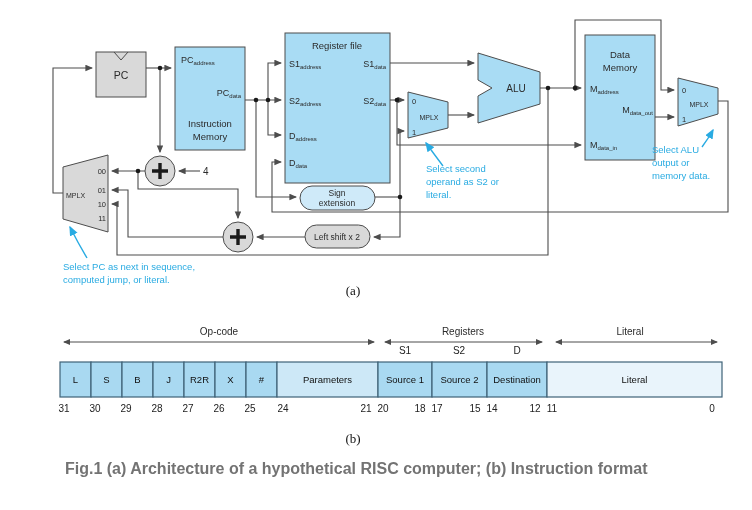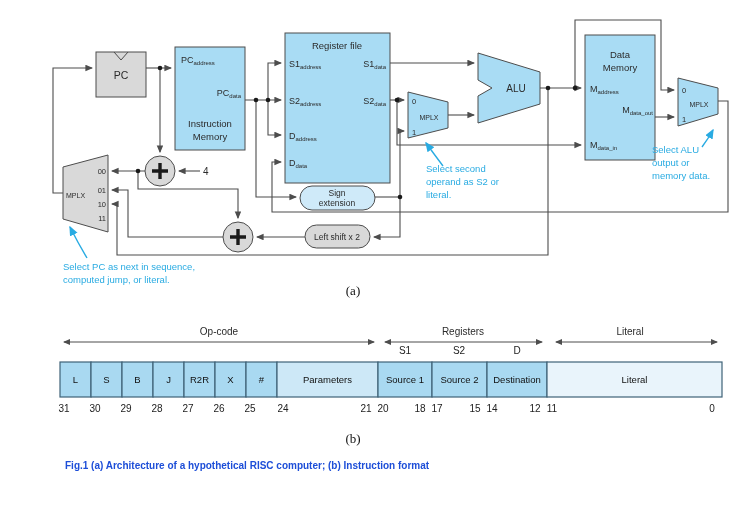--- a/index.html
+++ b/index.html
@@ -29,21 +29,21 @@
   .grplbl{font-size:10px;}
   .fbox{stroke:#3f6277;stroke-width:1.2;}
   .fmid{fill:#a9d9f1;}
   .flight{fill:#cde8f7;}
   .flightest{fill:#e9f4fb;}
   .flabel{font-size:9.5px;fill:#111;}
   .bit{font-size:10px;fill:#222;}
   .brkt{fill:none;stroke:#4d4d4d;stroke-width:1;}
   #part-b-label{position:absolute;left:0;top:431px;width:706px;text-align:center;
     font-family:"Liberation Serif",serif;font-size:13px;color:#111;}
-  #caption{position:absolute;left:65px;top:460px;font-size:10px;font-weight:bold;color:#1d4ed8;}
+  #caption{position:absolute;left:65px;top:460px;font-size:16px;font-weight:bold;color:#737373;}
 </style>
 </head>
 <body>
 
 <div id="canvas">
 
 <svg id="svg-a" width="752" height="300" viewBox="0 0 752 300">
   <defs>
     <marker id="ah" markerWidth="7" markerHeight="7" refX="6" refY="3" orient="auto">
       <path d="M0,0 L7,3 L0,6 Z" fill="#4d4d4d"></path>

